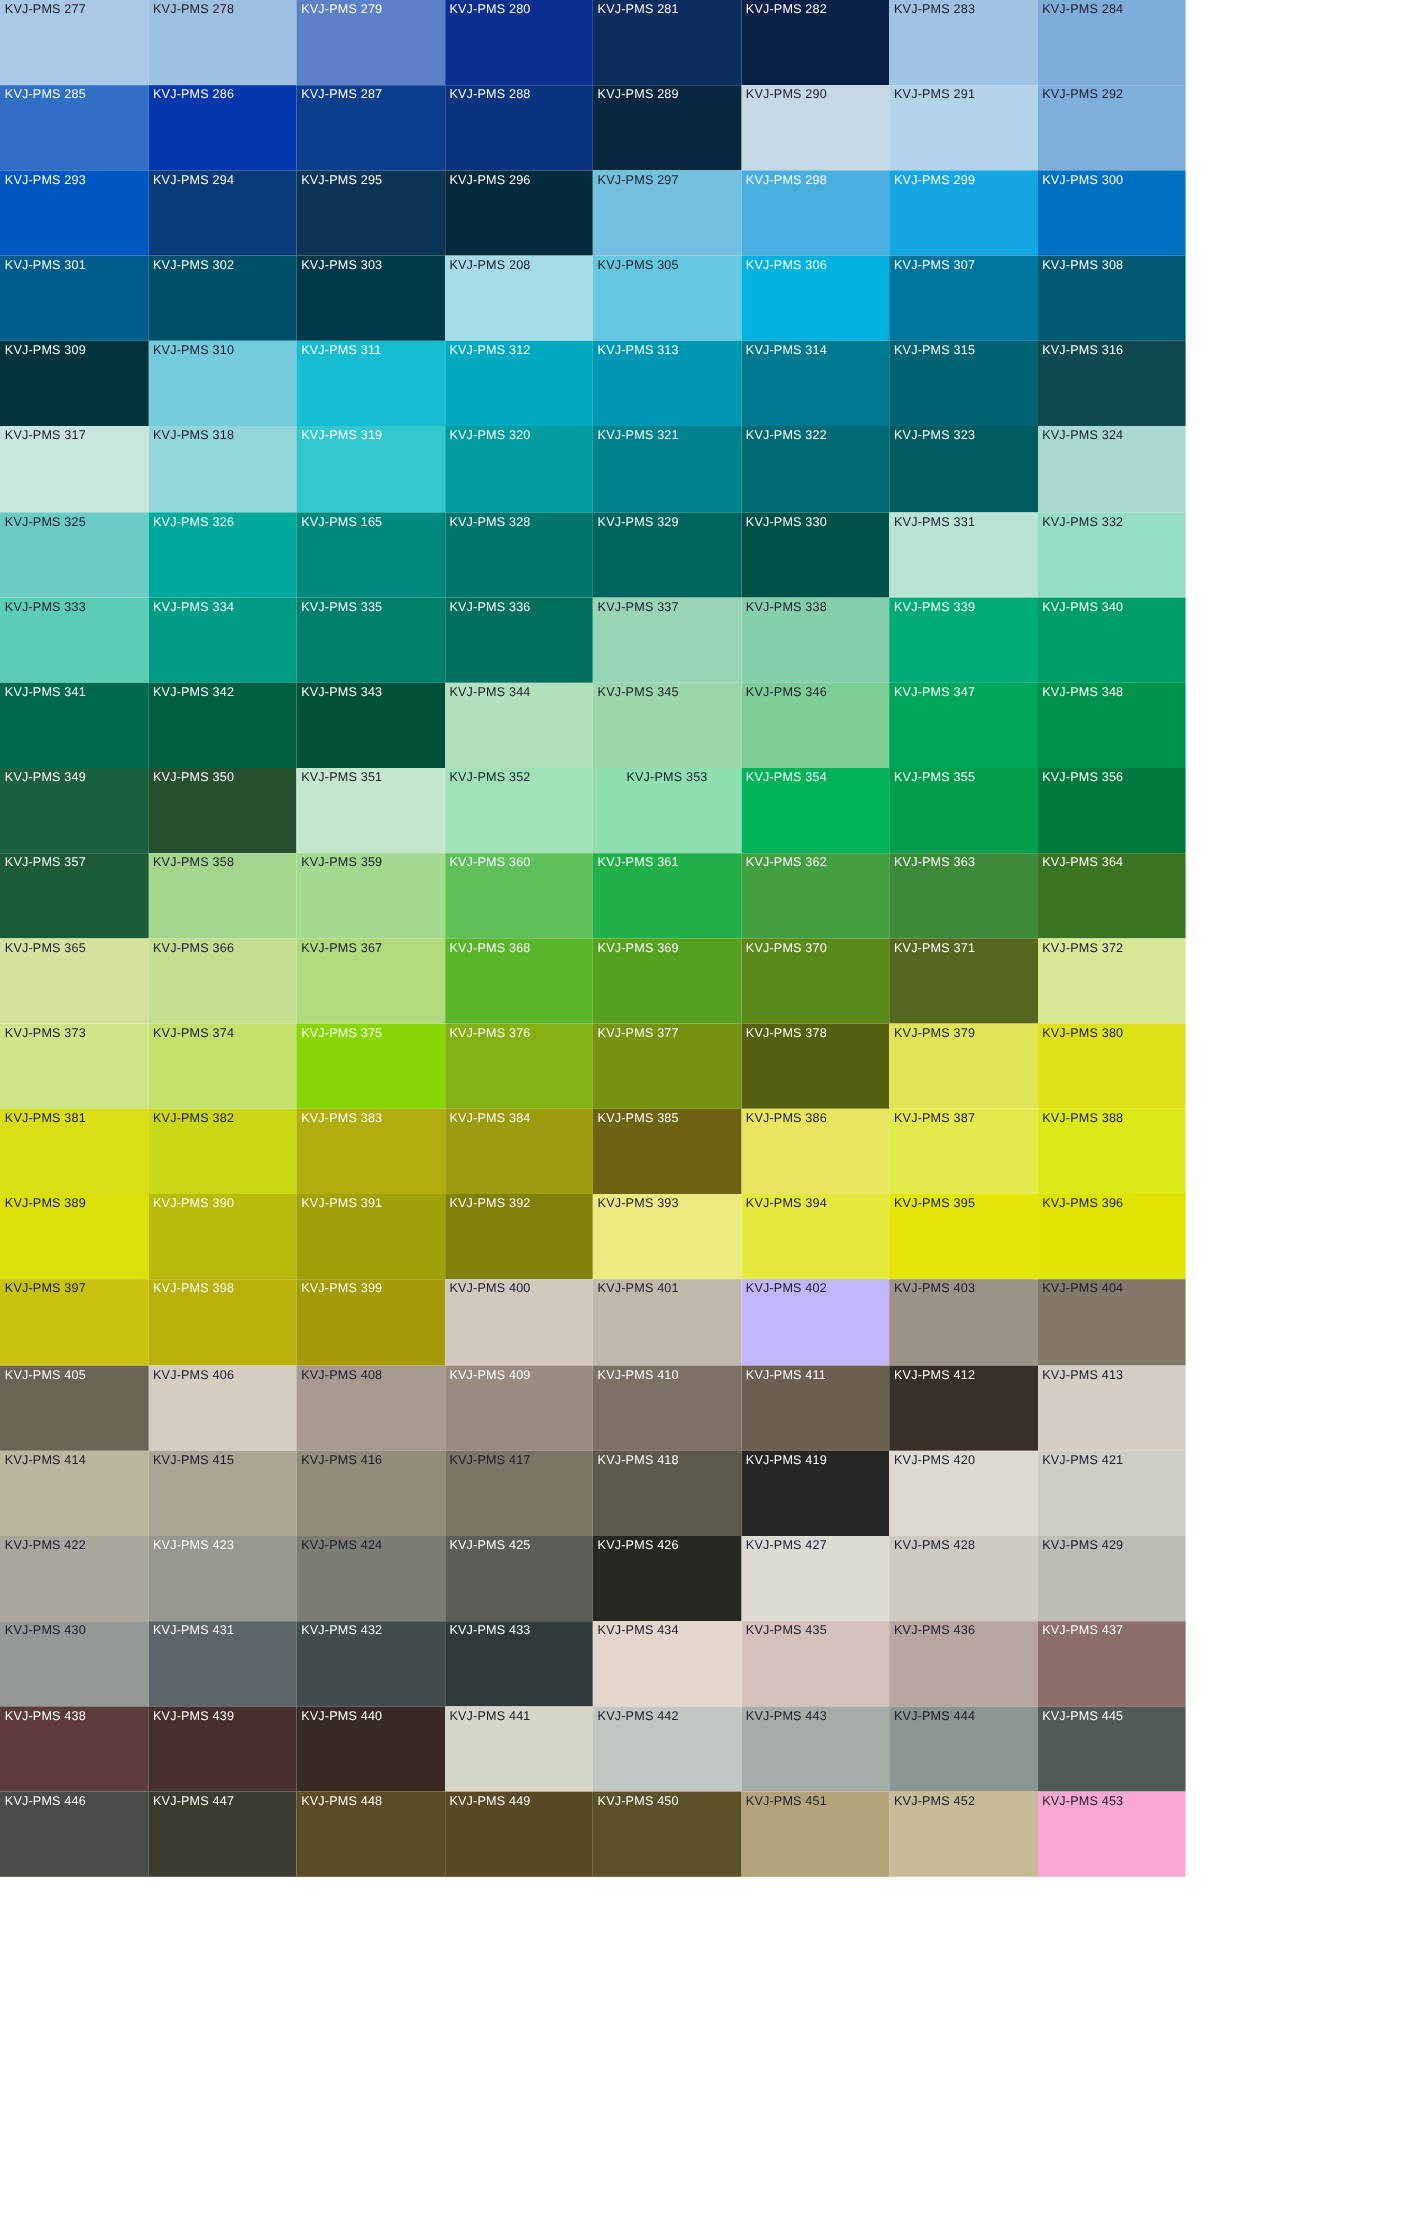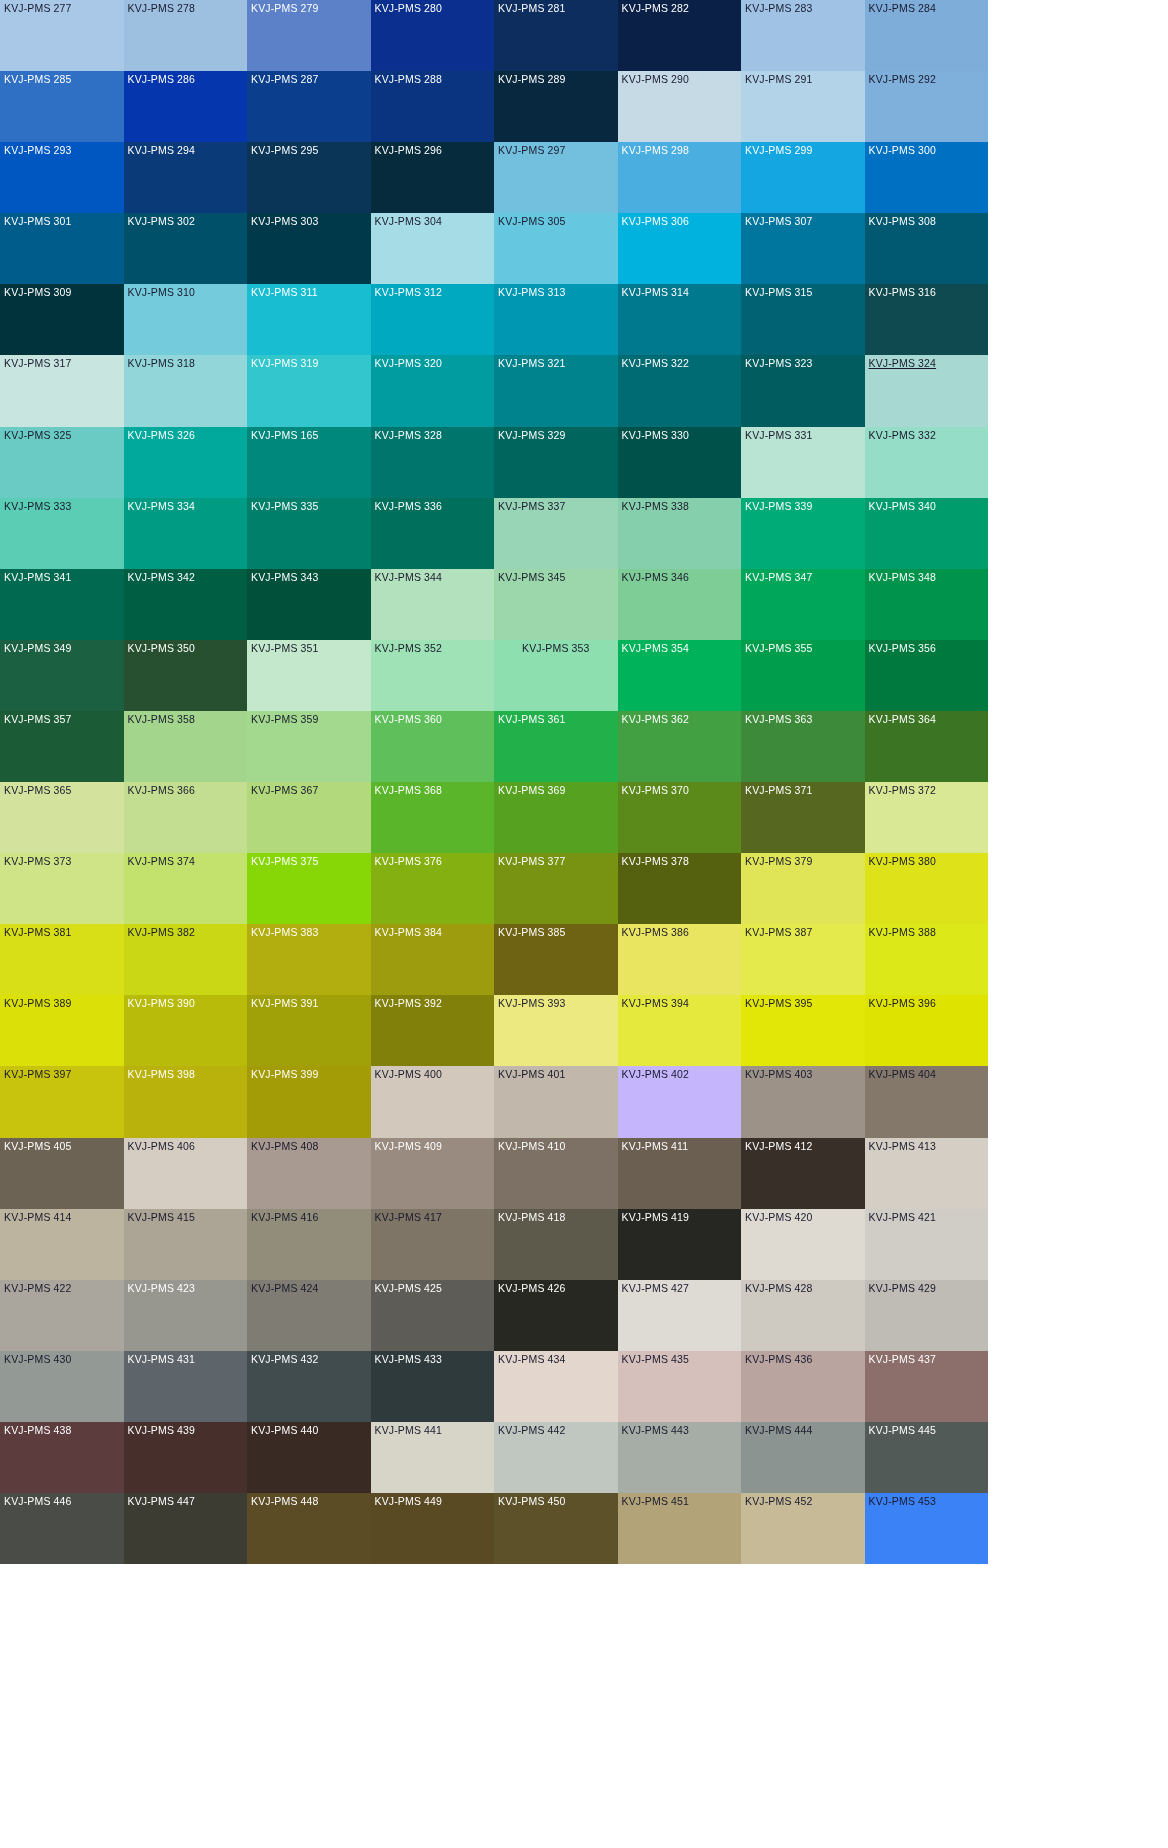--- a/index.html
+++ b/index.html
@@ -115,21 +115,21 @@
     <div class="swatch" style="background-color: rgb(0, 92, 138);">
       <span class="swatch-label" style="color: rgb(255, 255, 255);">KVJ-PMS 301</span>
     </div>
     <div class="swatch" style="background-color: rgb(0, 80, 106);">
       <span class="swatch-label" style="color: rgb(255, 255, 255);">KVJ-PMS 302</span>
     </div>
     <div class="swatch" style="background-color: rgb(0, 57, 74);">
       <span class="swatch-label" style="color: rgb(255, 255, 255);">KVJ-PMS 303</span>
     </div>
     <div class="swatch" style="background-color: rgb(166, 220, 229);">
-      <span class="swatch-label" style="color: rgb(26, 26, 46);">KVJ-PMS 304</span>
+      <span class="swatch-label" style="color: rgb(26, 26, 46);">KVJ-PMS 208</span>
     </div>
     <div class="swatch" style="background-color: rgb(101, 199, 224);">
       <span class="swatch-label" style="color: rgb(26, 26, 46);">KVJ-PMS 305</span>
     </div>
     <div class="swatch" style="background-color: rgb(0, 178, 221);">
       <span class="swatch-label" style="color: rgb(255, 255, 255);">KVJ-PMS 306</span>
     </div>
     <div class="swatch" style="background-color: rgb(0, 118, 158);">
       <span class="swatch-label" style="color: rgb(255, 255, 255);">KVJ-PMS 307</span>
     </div>
@@ -175,21 +175,21 @@
     <div class="swatch" style="background-color: rgb(0, 131, 141);">
       <span class="swatch-label" style="color: rgb(255, 255, 255);">KVJ-PMS 321</span>
     </div>
     <div class="swatch" style="background-color: rgb(0, 107, 114);">
       <span class="swatch-label" style="color: rgb(255, 255, 255);">KVJ-PMS 322</span>
     </div>
     <div class="swatch" style="background-color: rgb(0, 92, 95);">
       <span class="swatch-label" style="color: rgb(255, 255, 255);">KVJ-PMS 323</span>
     </div>
     <div class="swatch" style="background-color: rgb(167, 217, 210);">
-      <span class="swatch-label" style="color: rgb(26, 26, 46); text-decoration: underline;">KVJ-PMS 324</span>
+      <span class="swatch-label" style="color: rgb(26, 26, 46);">KVJ-PMS 324</span>
     </div>
     <div class="swatch" style="background-color: rgb(105, 203, 196);">
       <span class="swatch-label" style="color: rgb(26, 26, 46);">KVJ-PMS 325</span>
     </div>
     <div class="swatch" style="background-color: rgb(0, 169, 156);">
       <span class="swatch-label" style="color: rgb(255, 255, 255);">KVJ-PMS 326</span>
     </div>
     <div class="swatch" style="background-color: rgb(0, 136, 124);">
       <span class="swatch-label" style="color: rgb(255, 255, 255);">KVJ-PMS 165</span>
     </div>
@@ -558,16 +558,16 @@
     </div>
     <div class="swatch" style="background-color: rgb(92, 81, 41);">
       <span class="swatch-label" style="color: rgb(255, 255, 255);">KVJ-PMS 450</span>
     </div>
     <div class="swatch" style="background-color: rgb(178, 164, 120);">
       <span class="swatch-label" style="color: rgb(26, 26, 46);">KVJ-PMS 451</span>
     </div>
     <div class="swatch" style="background-color: rgb(199, 186, 151);">
       <span class="swatch-label" style="color: rgb(26, 26, 46);">KVJ-PMS 452</span>
     </div>
-    <div class="swatch" style="background-color: #3b82f6; text-decoration: underline;">
+    <div class="swatch" style="background-color: #f9a8d4; text-decoration: underline;">
       <span class="swatch-label" style="color: rgb(26, 26, 46);">KVJ-PMS 453</span>
     </div>
   </div>
 
 </body></html>

